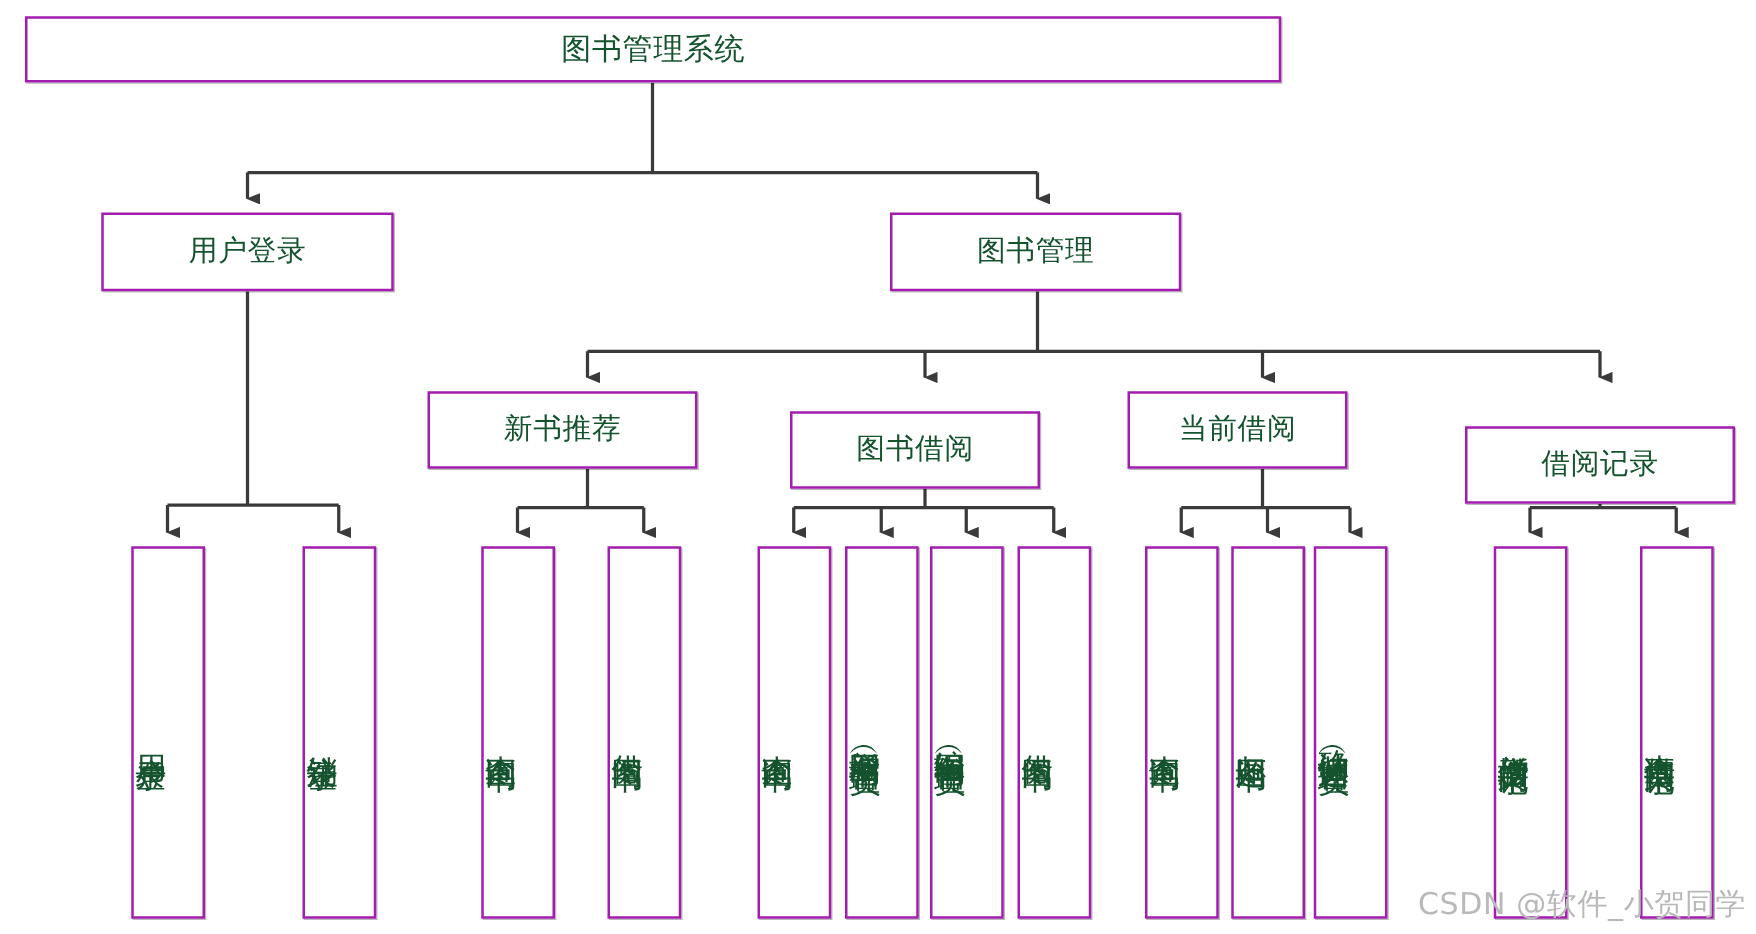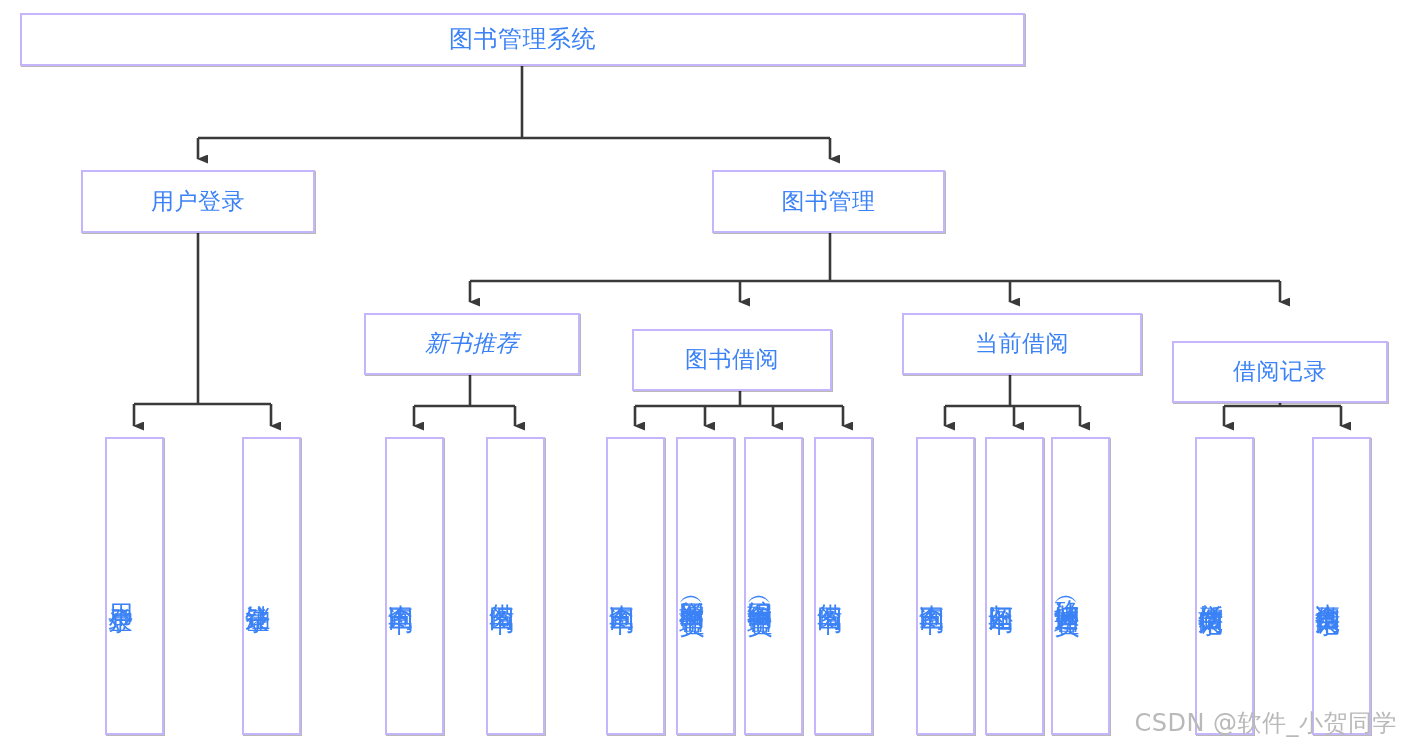--- a/index.html
+++ b/index.html
@@ -20,26 +20,26 @@
   svg#edges {
     position: absolute;
     left: 0;
     top: 0;
     width: 1405px;
     height: 747px;
   }
   .node {
     position: absolute;
     box-sizing: border-box;
-    border: 2px solid #c4b5fd;
+    border: 2px solid #a21caf;
     background: #ffffff;
     display: flex;
     align-items: center;
     justify-content: center;
-    color: #3b82f6;
+    color: #14532d;
     box-shadow: 1px 1px 0 rgba(0,0,0,0.28);
   }
   .node .lbl {
     display: block;
     text-align: center;
     letter-spacing: 0.5px;
   }
   .node.horiz .lbl {
     font-size: 23px;
     line-height: 1.1;
@@ -133,27 +133,27 @@
   <div id="nodes">
       <div class="node horiz root" style="left: 20px; top: 13px; width: 1005px; height: 53px;">
         <span class="lbl">图书管理系统</span>
       </div>
       <div class="node horiz" style="left: 81px; top: 170px; width: 234px; height: 63px;">
         <span class="lbl">用户登录</span>
       </div>
       <div class="node horiz" style="left: 712px; top: 170px; width: 233px; height: 63px; align-items: center;">
         <span class="lbl">图书管理</span>
       </div>
-      <div class="node horiz" style="left: 364px; top: 313px; width: 216px; height: 62px; font-style: italic;">
+      <div class="node horiz" style="left: 342px; top: 313px; width: 216px; height: 62px;">
         <span class="lbl">新书推荐</span>
       </div>
       <div class="node horiz" style="left: 632px; top: 329px; width: 200px; height: 62px;">
         <span class="lbl">图书借阅</span>
       </div>
-      <div class="node horiz" style="left: 902px; top: 313px; width: 240px; height: 62px;">
+      <div class="node horiz" style="left: 902px; top: 313px; width: 176px; height: 62px;">
         <span class="lbl">当前借阅</span>
       </div>
       <div class="node horiz" style="left: 1172px; top: 313px; width: 216px; height: 62px; margin-top: 28px;">
         <span class="lbl">借阅记录</span>
       </div>
       <div class="node vert" style="left: 105px; top: 437px; width: 59px; height: 298px;">
         <span class="lbl">用户登录</span>
       </div>
       <div class="node vert" style="left: 242px; top: 437px; width: 59px; height: 298px;">
         <span class="lbl">注销登录</span>

